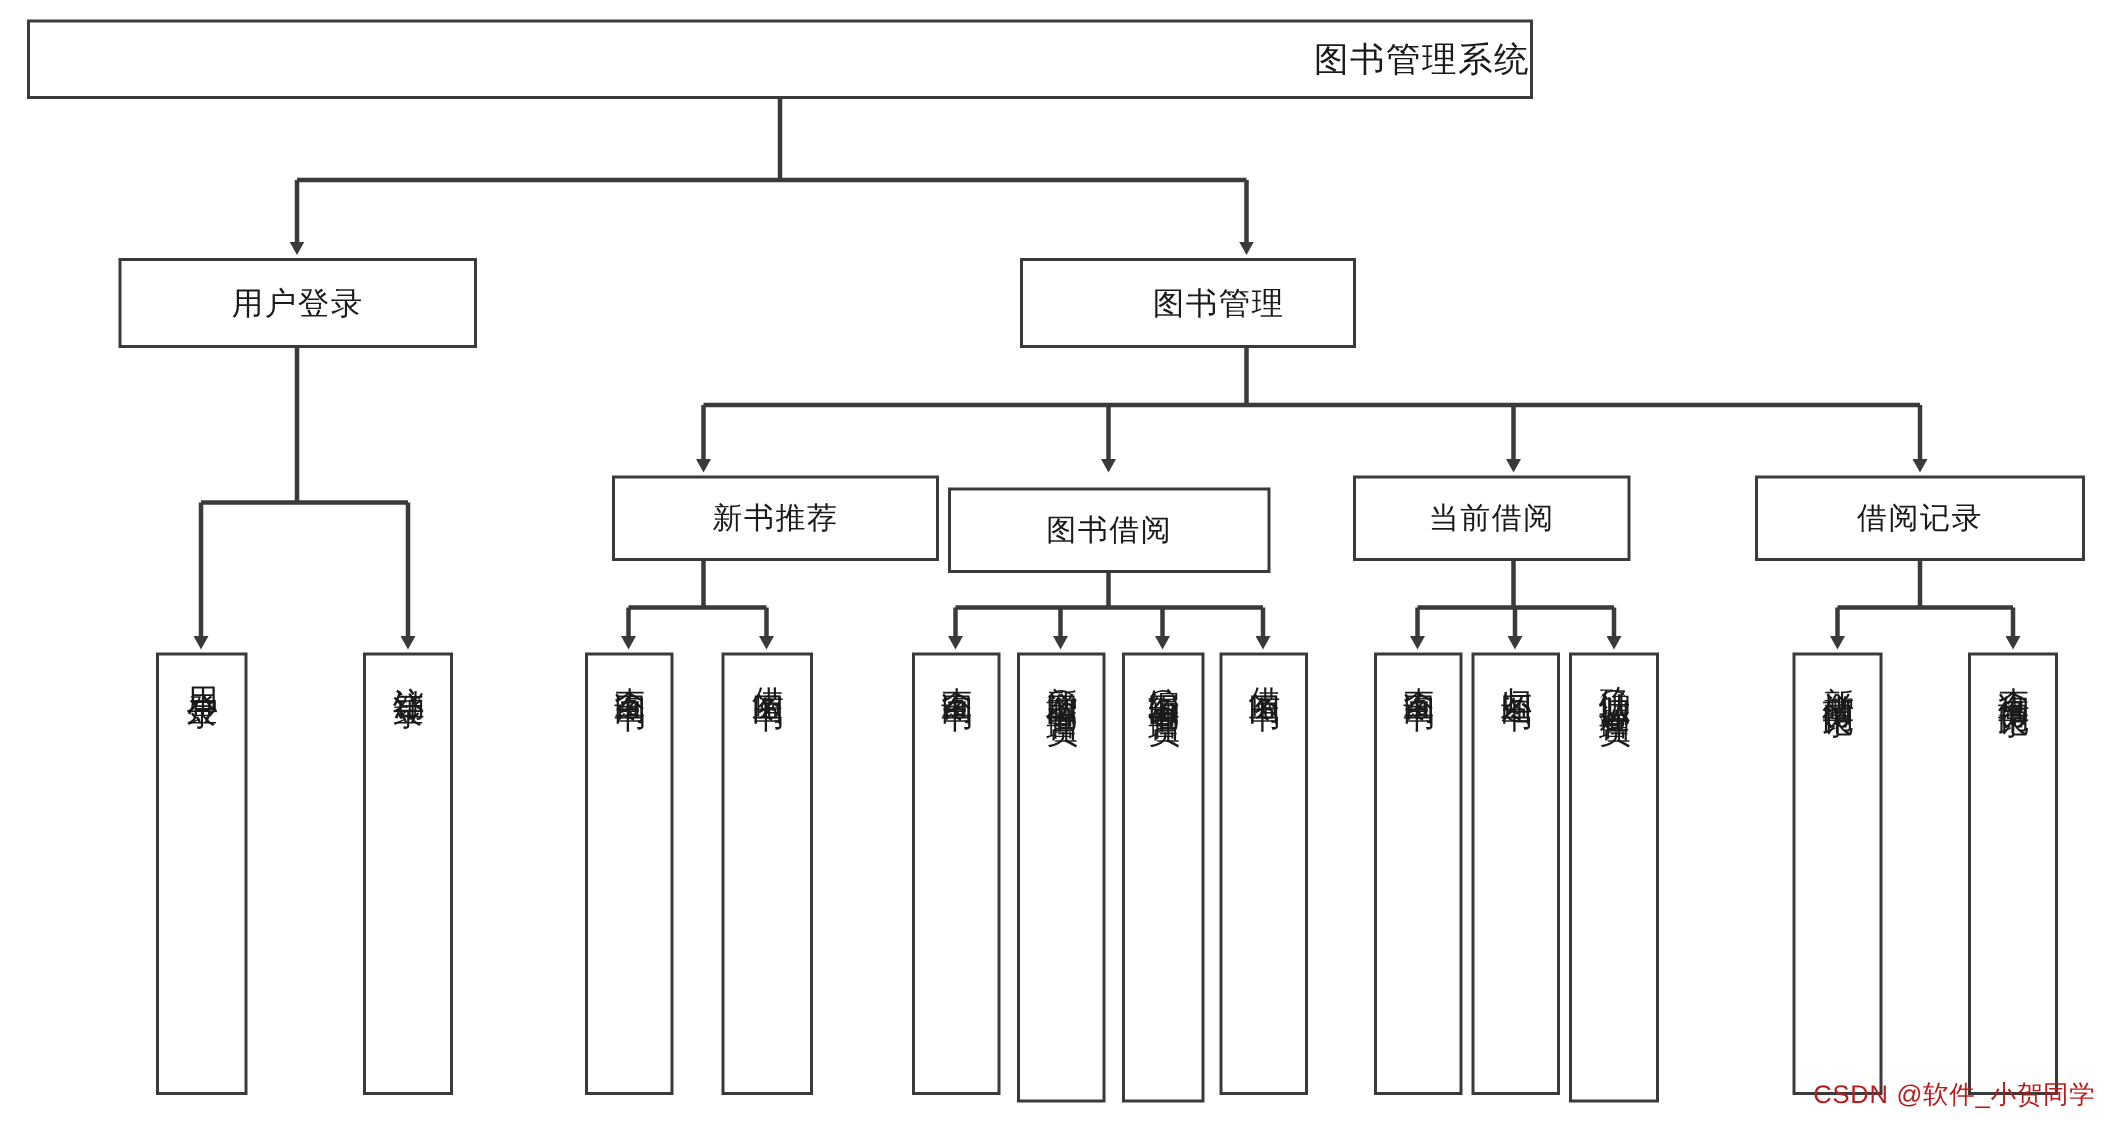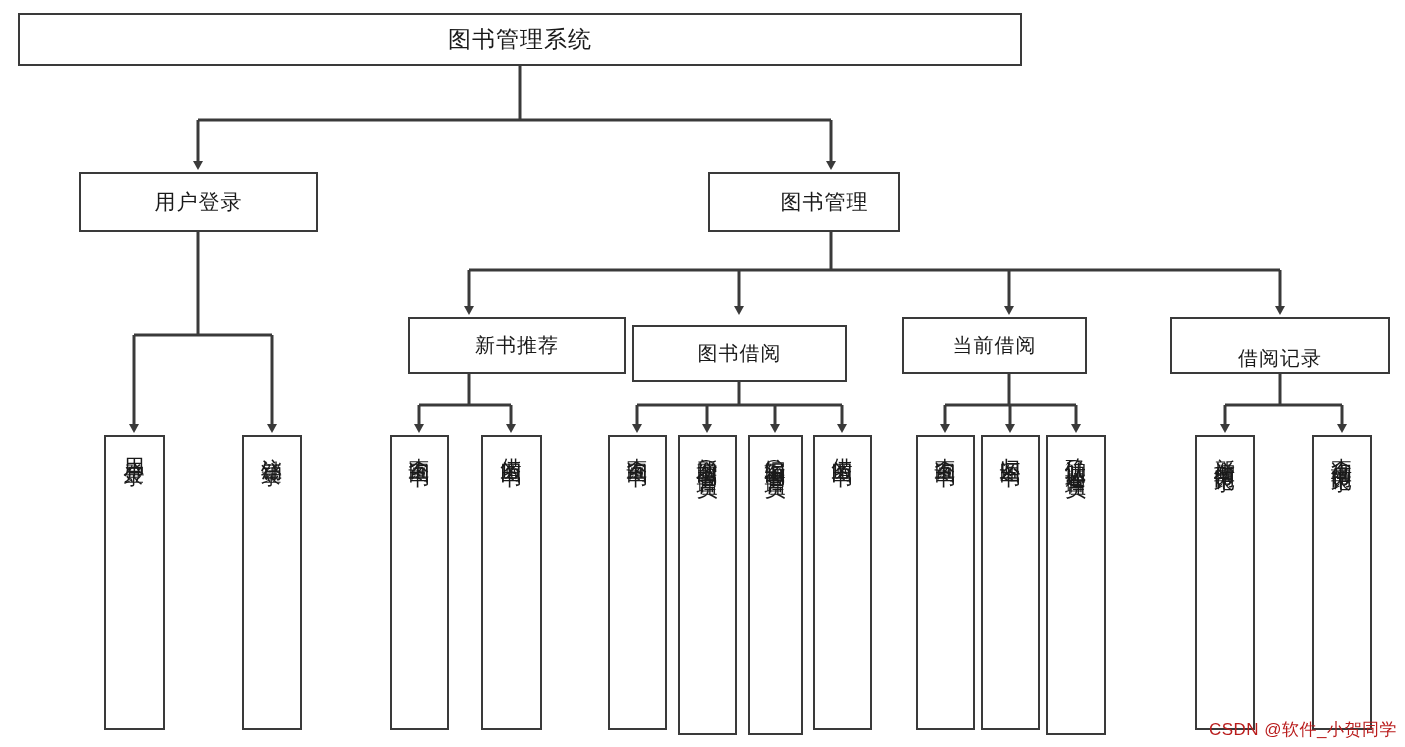--- a/index.html
+++ b/index.html
@@ -121,43 +121,43 @@
       <path d="M1010,405 L1010,425" marker-end="url(#arrow)"></path>
       <path d="M1076,405 L1076,425" marker-end="url(#arrow)"></path>
 
       <path d="M1280,374 L1280,405"></path>
       <path d="M1225,405 L1342,405"></path>
       <path d="M1225,405 L1225,425" marker-end="url(#arrow)"></path>
       <path d="M1342,405 L1342,425" marker-end="url(#arrow)"></path>
     </g>
   </svg>
 
-  <div class="node level-root" id="node-root" style="left: 18px; top: 13px; width: 1004px; height: 53px;">
+  <div class="node level-root" id="node-root" style="left: 18px; top: 13px; width: 1004px; height: 53px; justify-content: flex-end;">
     <span class="hlabel">图书管理系统</span>
   </div>
 
   <div id="level2-layer">
       <div class="node level-2" style="left: 79px; top: 172px; width: 239px; height: 60px;">
         <span class="hlabel">用户登录</span>
       </div>
-      <div class="node level-2" style="left: 708px; top: 172px; width: 192px; height: 60px; padding-left: 41px;">
+      <div class="node level-2" style="left: 680px; top: 172px; width: 224px; height: 60px; padding-left: 41px;">
         <span class="hlabel">图书管理</span>
       </div>
     </div>
   <div id="level3-layer">
       <div class="node level-3" style="left: 360px; top: 317px; width: 218px; height: 57px; margin-left: 48px;">
         <span class="hlabel">新书推荐</span>
       </div>
       <div class="node level-3" style="left: 632px; top: 325px; width: 215px; height: 57px;">
         <span class="hlabel">图书借阅</span>
       </div>
       <div class="node level-3" style="left: 902px; top: 317px; width: 185px; height: 57px;">
         <span class="hlabel">当前借阅</span>
       </div>
-      <div class="node level-3" style="left: 1170px; top: 317px; width: 220px; height: 57px; align-items: flex-end;">
+      <div class="node level-3" style="left: 1170px; top: 317px; width: 220px; height: 57px;">
         <span class="hlabel">借阅记录</span>
       </div>
     </div>
   <div id="leaf-layer">
       <div class="node leaf" style="left: 104px; top: 435px; width: 61px; height: 295px;">
         <span class="vtext">用户登录</span>
       </div>
       <div class="node leaf" style="left: 242px; top: 435px; width: 60px; height: 295px;">
         <span class="vtext">注销登录</span>
       </div>

